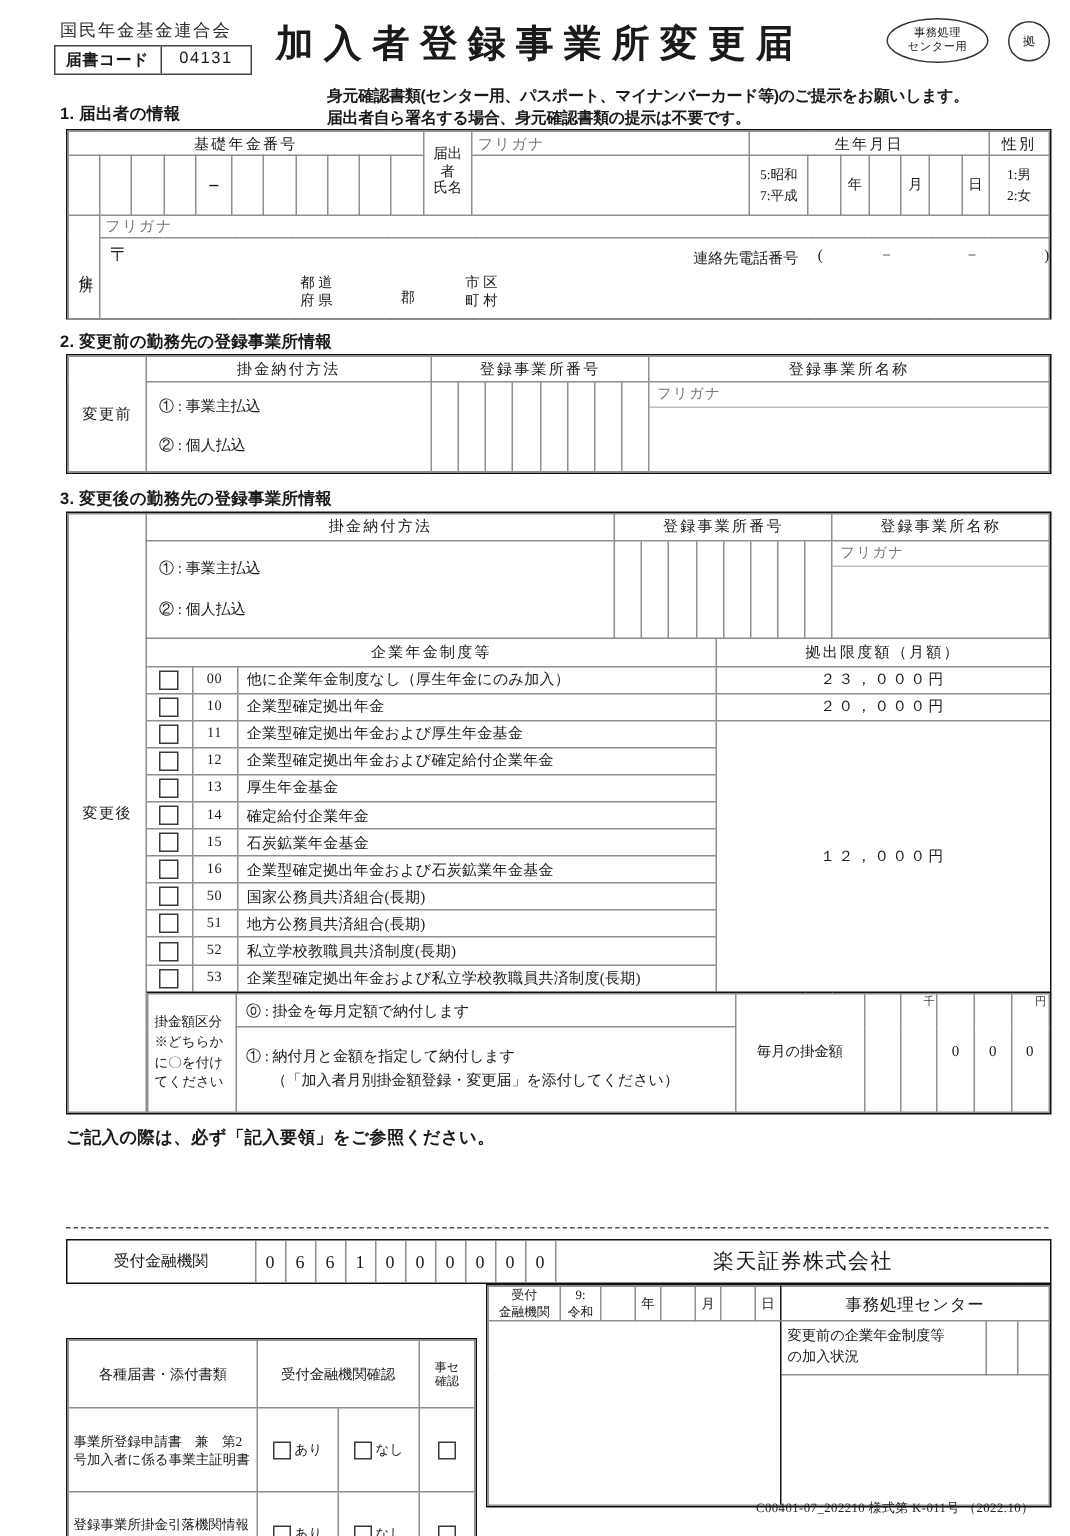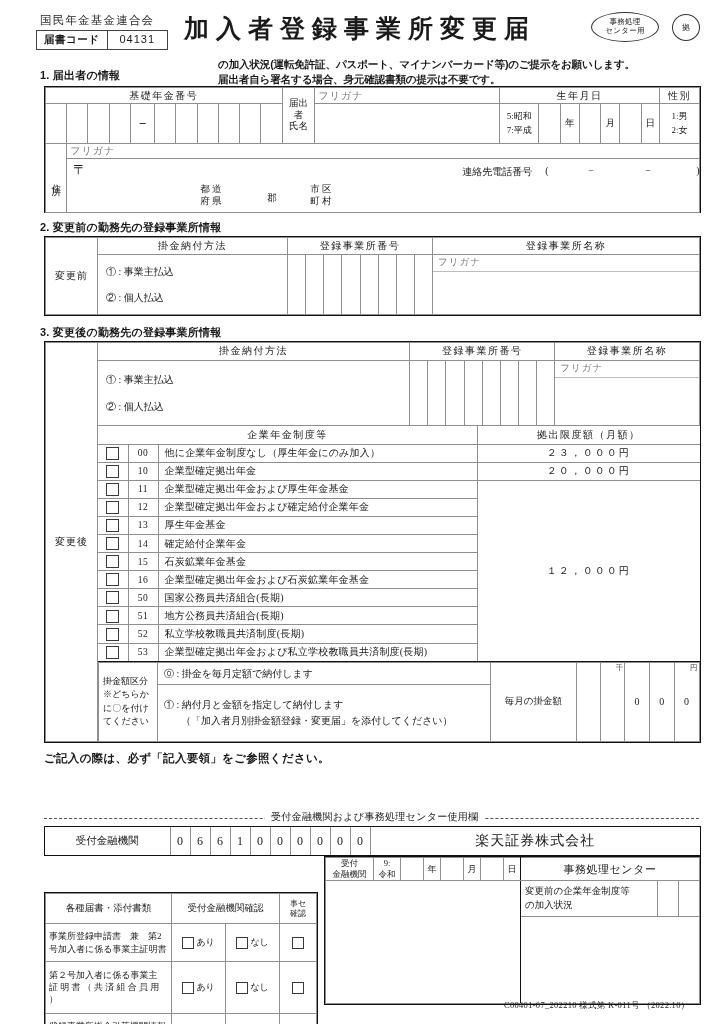--- a/index.html
+++ b/index.html
@@ -89,21 +89,21 @@
       <div class="k">届書コード</div>
       <div class="v">04131</div>
     </div>
     <div class="title">加入者登録事業所変更届</div>
     <div class="stamp-oval">
       <div>事務処理</div>
       <div>センター用</div>
     </div>
     <div class="stamp-round">拠</div>
     <div class="notice">
-      <div>の加入状況(運転免許証、パスポート、マイナンバーカード等)のご提示をお願いします。</div>
+      <div>身元確認書類(センター用、パスポート、マイナンバーカード等)のご提示をお願いします。</div>
       <div>届出者自ら署名する場合、身元確認書類の提示は不要です。</div>
     </div>
   </div>
 
   <div class="sec" style="left:40px;top:68px;">1. 届出者の情報</div>
 
   <div class="frame" style="left:44px;top:86px;width:655px;height:125px;">
     <table class="tbl" style="height:100%;">
 
       <tbody>
@@ -350,21 +350,20 @@
               </table>
         </td>
       </tr>
     </tbody>
       </table>
   </div>
 
   <div class="note" style="left:44px;top:751px;">ご記入の際は、必ず「記入要領」をご参照ください。</div>
 
   <div class="dashline" style="left:44px;top:818px;width:655px;"></div>
-  <div class="dashlbl" style="left:265px;top:810px;">受付金融機関および事務処理センター使用欄</div>
 
   <div class="frame" style="left:44px;top:826px;width:655px;height:28px;">
     <table class="tbl" style="height:100%;">
       <tbody>
           <tr>
         <td class="c" style="width:125px;font-size:10.5px;border:none;border-right:.8px solid #8f8f8f;">受付金融機関</td>
         <td class="c digitcell" style="width:20px;border-top:none;border-bottom:none;font-size:12px;">0</td>
         <td class="c digitcell" style="width:20px;border-top:none;border-bottom:none;font-size:12px;">6</td>
         <td class="c digitcell" style="width:20px;border-top:none;border-bottom:none;font-size:12px;">6</td>
         <td class="c digitcell" style="width:20px;border-top:none;border-bottom:none;font-size:12px;">1</td>
@@ -401,35 +400,20 @@
           <span class="cbx"></span>
           <span>あり</span>
         </td>
         <td class="c" style="width:54px;font-size:9px;">
           <span class="cbx"></span>
           <span>なし</span>
         </td>
         <td class="c"><span class="cbx"></span></td>
       </tr>
 
-      <tr style="height:27px;">
-        <td style="font-size:9px;line-height:1.35;padding-left:3px;">
-          <div>第２号加入者に係る事業主</div>
-          <div>証 明 書 （ 共 済 組 合 員 用 ）</div>
-        </td>
-        <td class="c" style="font-size:9px;">
-          <span class="cbx"></span>
-          <span>あり</span>
-        </td>
-        <td class="c" style="font-size:9px;">
-          <span class="cbx"></span>
-          <span>なし</span>
-        </td>
-        <td class="c"><span class="cbx"></span></td>
-      </tr>
 
 
       <tr style="height:27px;">
         <td style="font-size:9px;line-height:1.35;padding-left:3px;">
           <div>登録事業所掛金引落機関情報</div>
           <div>登　録　・　変　更　届</div>
         </td>
         <td class="c" style="font-size:9px;">
           <span class="cbx"></span>
           <span>あり</span>

